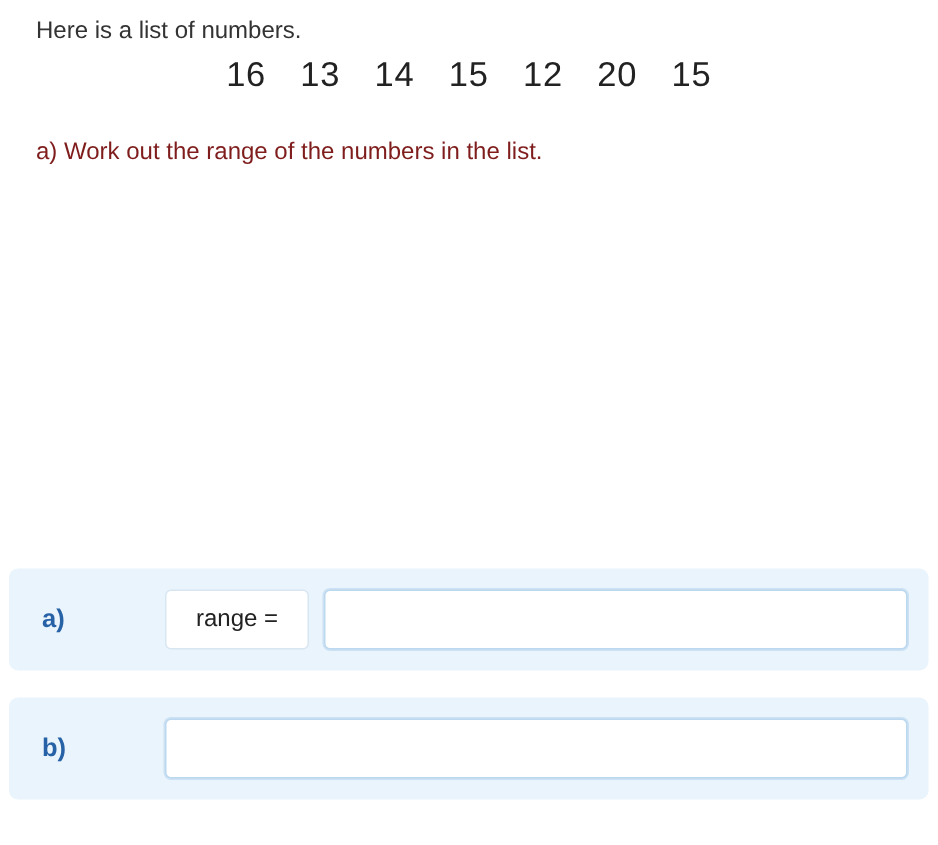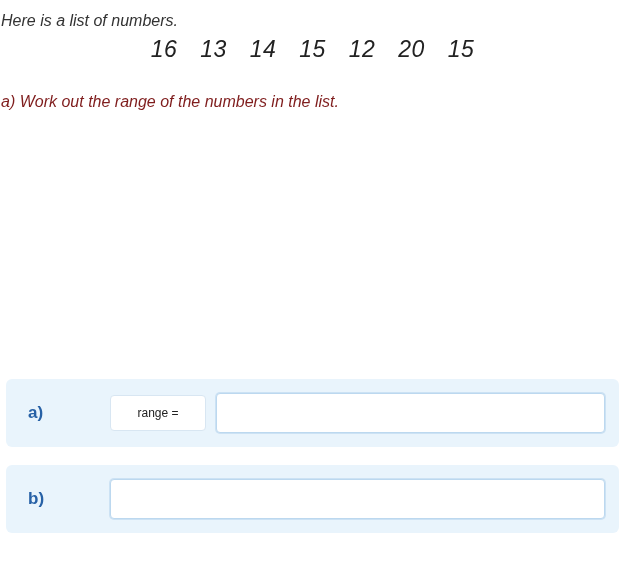--- a/index.html
+++ b/index.html
@@ -10,22 +10,21 @@
     body {
       font-family: Arial, Helvetica, sans-serif;
       font-size: 16px;
       color: #333;
       background: #fff;
       width: 625px;
       height: 563px;
       position: relative;
     }
     .question-area {
-      padding: 12px 1px;
-      font-style: italic;
+      padding: 12px 24px;
     }
     .intro {
       margin-bottom: 6px;
       color: #333;
     }
     .numbers-row {
       text-align: center;
       font-size: 23px;
       color: #222;
       letter-spacing: 0.5px;
@@ -59,21 +58,21 @@
       color: #2761a6;
       font-size: 17px;
       width: 90px;
       padding-left: 8px;
     }
     .answer-box-label {
       background: #fff;
       border: 1px solid #d8e6f2;
       border-radius: 4px;
       padding: 10px 14px;
-      font-size: 12px;
+      font-size: 16px;
       color: #222;
       min-width: 96px;
       text-align: center;
       margin-right: 10px;
     }
     .answer-input {
       flex: 1;
       background: #fff;
       border: 1px solid #bcd8ef;
       border-radius: 4px;

